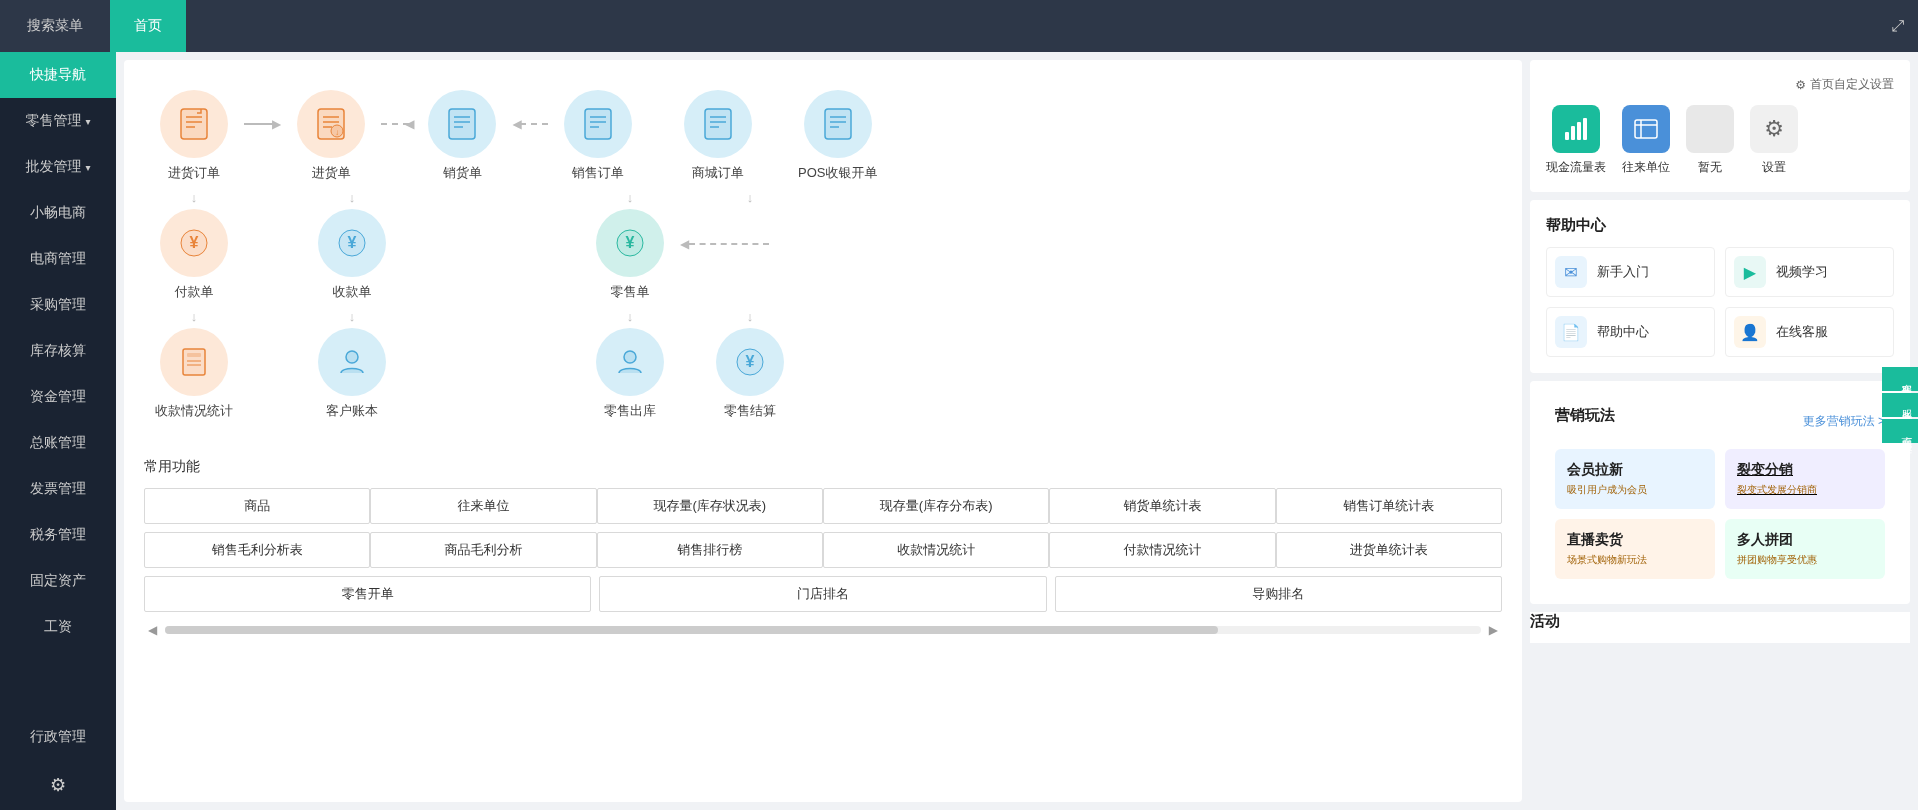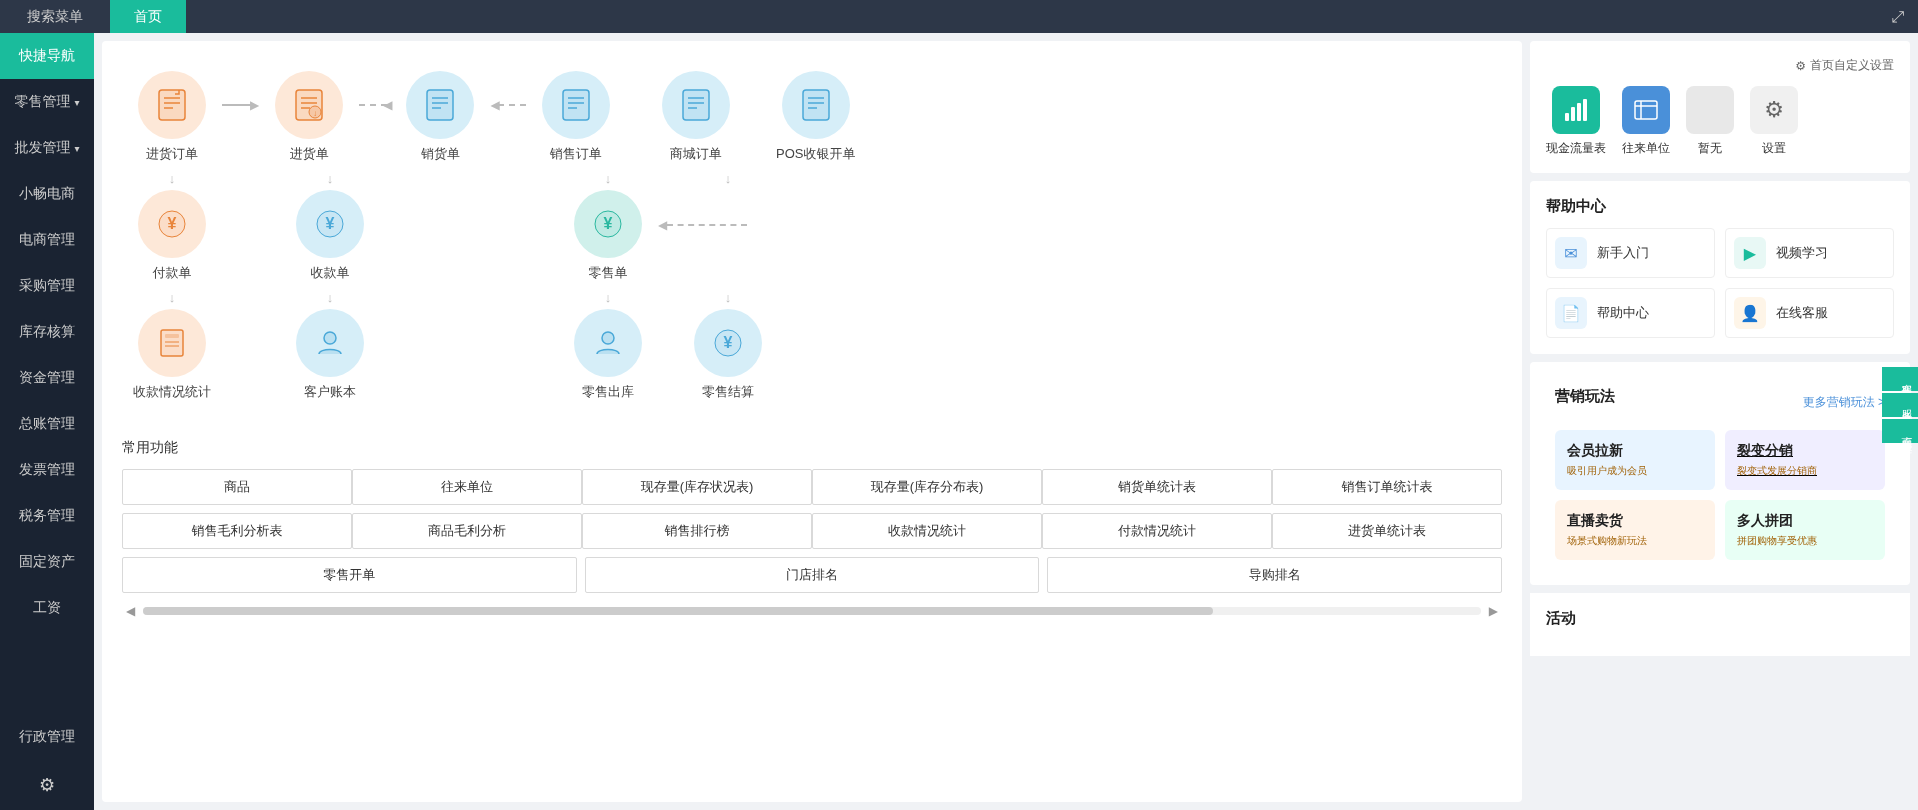--- a/index.html
+++ b/index.html
@@ -1,29 +1,29 @@
 <!DOCTYPE html>
 <html><head>
   <meta charset="utf-8">
   <style>
     * { margin: 0; padding: 0; box-sizing: border-box; }
     body { font-family: 'Microsoft YaHei', Arial, sans-serif; background: #f0f2f5; width: 1918px; height: 810px; overflow: hidden; display: flex; flex-direction: column; }
 
     
-    .top-bar { height: 33px; background: #2d3748; display: flex; align-items: stretch; flex-shrink: 0; }
+    .top-bar { height: 52px; background: #2d3748; display: flex; align-items: stretch; flex-shrink: 0; }
     .search-menu { width: 110px; background: #2d3748; color: #ccc; font-size: 14px; display: flex; align-items: center; justify-content: center; cursor: pointer; }
     .tab-home { background: #1abc9c; color: white; padding: 0 24px; font-size: 14px; display: flex; align-items: center; }
     .top-bar-spacer { flex: 1; }
     .fullscreen-icon { width: 40px; display: flex; align-items: center; justify-content: center; color: #ccc; font-size: 16px; cursor: pointer; }
 
     
     .main-layout { display: flex; flex: 1; overflow: hidden; }
 
     
-    .sidebar { width: 94px; background: #1a2332; display: flex; flex-direction: column; flex-shrink: 0; }
+    .sidebar { width: 116px; background: #1a2332; display: flex; flex-direction: column; flex-shrink: 0; }
     .sidebar-item { color: #ccc; font-size: 14px; padding: 14px 0; text-align: center; cursor: pointer; display: flex; align-items: center; justify-content: center; gap: 4px; }
     .sidebar-item.active { background: #1abc9c; color: white; }
     .sidebar-item .arrow { font-size: 10px; }
     .sidebar-bottom { margin-top: auto; }
     .sidebar-settings { color: #ccc; font-size: 18px; padding: 14px 0; text-align: center; cursor: pointer; }
 
     
     .content-area { flex: 1; overflow: hidden; display: flex; flex-direction: column; background: #f0f2f5; }
 
     
@@ -79,21 +79,21 @@
     .marketing-grid { display: grid; grid-template-columns: 1fr 1fr; gap: 10px; }
     .marketing-item { background: #f0f8ff; border-radius: 6px; padding: 12px; cursor: pointer; }
     .marketing-item-title { font-size: 14px; font-weight: bold; color: #222; margin-bottom: 4px; }
     .marketing-item-desc { font-size: 10px; color: #a16207; }
 
     
     .right-float { position: fixed; right: 0; top: 50%; transform: translateY(-50%); display: flex; flex-direction: column; gap: 2px; z-index: 100; }
     .float-btn { background: #1abc9c; color: white; width: 36px; padding: 8px 4px; font-size: 11px; text-align: center; cursor: pointer; writing-mode: vertical-rl; letter-spacing: 2px; }
 
     
-    .activities { background: white; border-radius: 0; padding: 16px; }
+    .activities { background: white; border-radius: 0; }
 
     
     .diagram-area { padding: 10px 0; }
     .node-wrapper { display: flex; flex-direction: column; align-items: center; width: 100px; }
     .circle-icon { width: 68px; height: 68px; border-radius: 50%; display: flex; align-items: center; justify-content: center; }
     .ci-orange { background: #fde8d8; }
     .ci-blue { background: #d6eef8; }
     .ci-teal { background: #d0f0eb; }
     .node-text { font-size: 13px; color: #444; margin-top: 6px; }
     .connector { display: flex; align-items: center; padding-bottom: 24px; }

